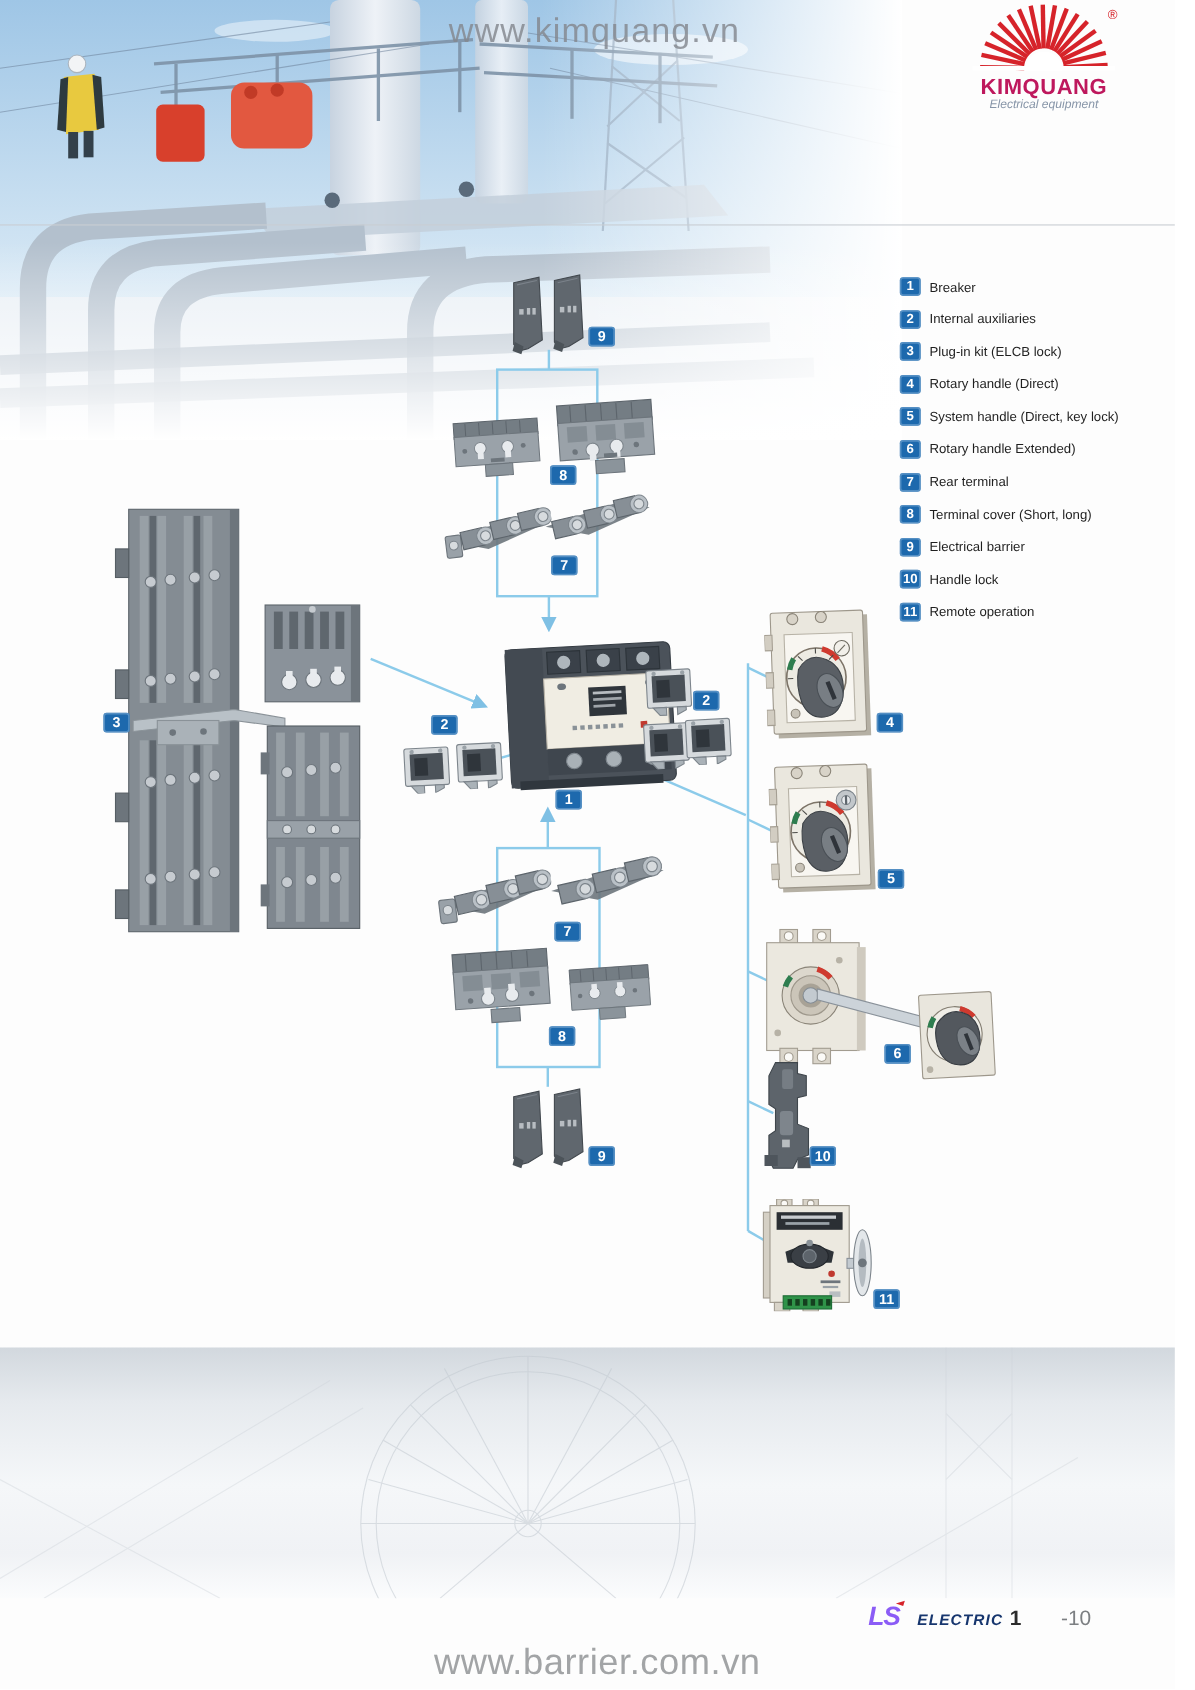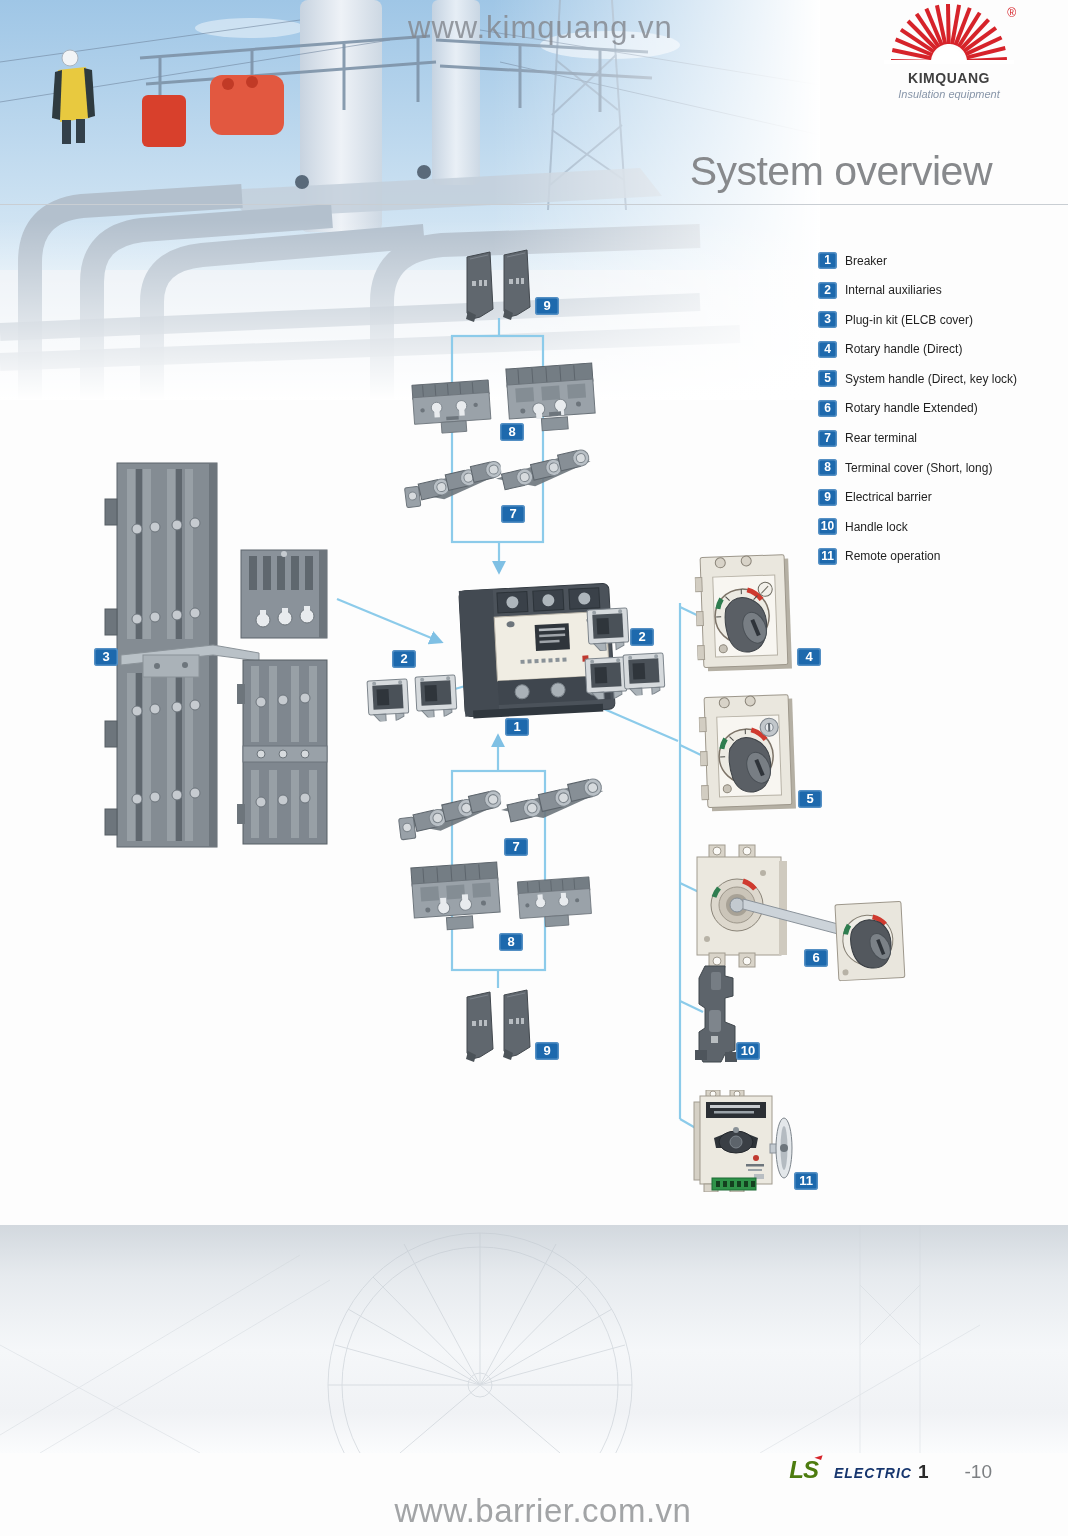--- a/index.html
+++ b/index.html
@@ -5,40 +5,40 @@
   html,body{margin:0;padding:0;background:#ffffff;}
   #page{position:relative;width:1068px;height:1536px;background:#fdfdfd;overflow:hidden;
         font-family:"Liberation Sans",sans-serif;}
   .abs{position:absolute;}
   
   #photo{left:0;top:0;width:820px;height:400px;z-index:1;}
   #top-watermark{left:408px;top:10px;z-index:3;font-size:31px;color:#84888f;opacity:.82;letter-spacing:1px;}
   #divider{left:0;top:204px;width:1086px;height:0;border-top:1.5px solid #c9ced3;z-index:3;}
   #edge-line{left:1079px;top:0;width:2px;height:1536px;background:#bcc1c6;z-index:6;}
   #logo{left:884px;top:4px;width:130px;z-index:3;text-align:center;}
-  #logo .brand{font-weight:bold;font-size:14px;color:#404040;letter-spacing:.5px;line-height:20px;}
+  #logo .brand{font-weight:bold;font-size:20px;color:#be185d;letter-spacing:.5px;line-height:20px;}
   #logo .sub{font-style:italic;font-size:11px;color:#8795a8;line-height:13px;}
   #logo .reg{position:absolute;right:-2px;top:2px;color:#d6232a;font-size:12px;}
   #page-title{right:76px;top:148px;z-index:3;font-size:41px;color:#87898c;letter-spacing:-.5px;}
   
   #legend{left:818px;top:252px;z-index:5;}
   .lrow{display:flex;align-items:center;height:17px;margin-bottom:12.6px;}
   .lchip,.co{background:#1d69ad;color:#fff;font-weight:bold;text-align:center;
              border-radius:3px;box-shadow:inset 0 0 0 1.5px rgba(130,175,215,.55);}
   .lchip{min-width:17px;height:17px;line-height:17px;font-size:12px;margin-right:8px;padding:0 1px;}
   .lrow .lbl{font-size:12px;color:#1f1f1f;white-space:nowrap;}
   
   #lines{left:0;top:0;width:1086px;height:1536px;z-index:2;pointer-events:none;}
   .comp{z-index:3;}
   .co{position:absolute;min-width:18px;height:18px;line-height:18px;font-size:13px;padding:0 3px;z-index:4;}
   
   #band{left:0;top:1225px;width:1086px;height:228px;z-index:1;
         background:linear-gradient(180deg,#d2d8de 0%,#e6eaee 22%,#f5f7f9 55%,#f0f2f5 82%,#fbfcfd 100%);}
   #ls-line{right:76px;top:1456px;z-index:5;display:flex;align-items:baseline;}
-  #ls-line .ls{font-style:italic;font-weight:bold;font-size:24px;color:#4d7c0f;letter-spacing:-1px;position:relative;}
+  #ls-line .ls{font-style:italic;font-weight:bold;font-size:24px;color:#8b5cf6;letter-spacing:-1px;position:relative;}
   #ls-line .ls .flag{position:absolute;right:-4px;top:-2px;width:0;height:0;
         border-left:7px solid transparent;border-bottom:5px solid #d6232a;transform:rotate(18deg);}
   #ls-line .electric{font-style:italic;font-weight:bold;font-size:14px;color:#17366e;letter-spacing:1px;margin:0 6px 0 16px;}
   #ls-line .pnum-b{font-weight:bold;font-size:19px;color:#2b2b2b;}
   #ls-line .pnum-r{font-size:19px;color:#7c7f82;margin-left:36px;}
   #bottom-watermark{left:0;top:1492px;width:1086px;text-align:center;z-index:5;
         font-size:33px;color:#a2a4a6;letter-spacing:.5px;}
 </style>
 </head>
 <body>
@@ -149,39 +149,38 @@
         <line x1="65" y1="40" x2="65" y2="0" transform="rotate(54 65 58)"></line>
         <line x1="65" y1="40" x2="65" y2="0" transform="rotate(65 65 58)"></line>
         <line x1="65" y1="40" x2="65" y2="0" transform="rotate(76 65 58)"></line>
         <line x1="65" y1="40" x2="65" y2="0" transform="rotate(87 65 58)"></line>
       </g>
       <circle cx="65" cy="60" r="17" fill="#ffffff"></circle>
       <rect x="0" y="56" width="130" height="6" fill="#ffffff"></rect>
     </svg>
     <span class="reg">®</span>
     <div class="brand">KIMQUANG</div>
-    <div class="sub">Insulation equipment</div>
+    <div class="sub">Electrical equipment</div>
   </div>
 
-  <div id="page-title" class="abs">System overview</div>
   <div id="divider" class="abs"></div>
   <div id="edge-line" class="abs"></div>
 
   <div id="legend" class="abs">
     <div class="lrow">
         <span class="lchip">1</span>
         <span class="lbl">Breaker</span>
       </div>
     <div class="lrow">
         <span class="lchip">2</span>
         <span class="lbl">Internal auxiliaries</span>
       </div>
     <div class="lrow">
         <span class="lchip">3</span>
-        <span class="lbl">Plug-in kit (ELCB cover)</span>
+        <span class="lbl">Plug-in kit (ELCB lock)</span>
       </div>
     <div class="lrow">
         <span class="lchip">4</span>
         <span class="lbl">Rotary handle (Direct)</span>
       </div>
     <div class="lrow">
         <span class="lchip">5</span>
         <span class="lbl">System handle (Direct, key lock)</span>
       </div>
     <div class="lrow">

